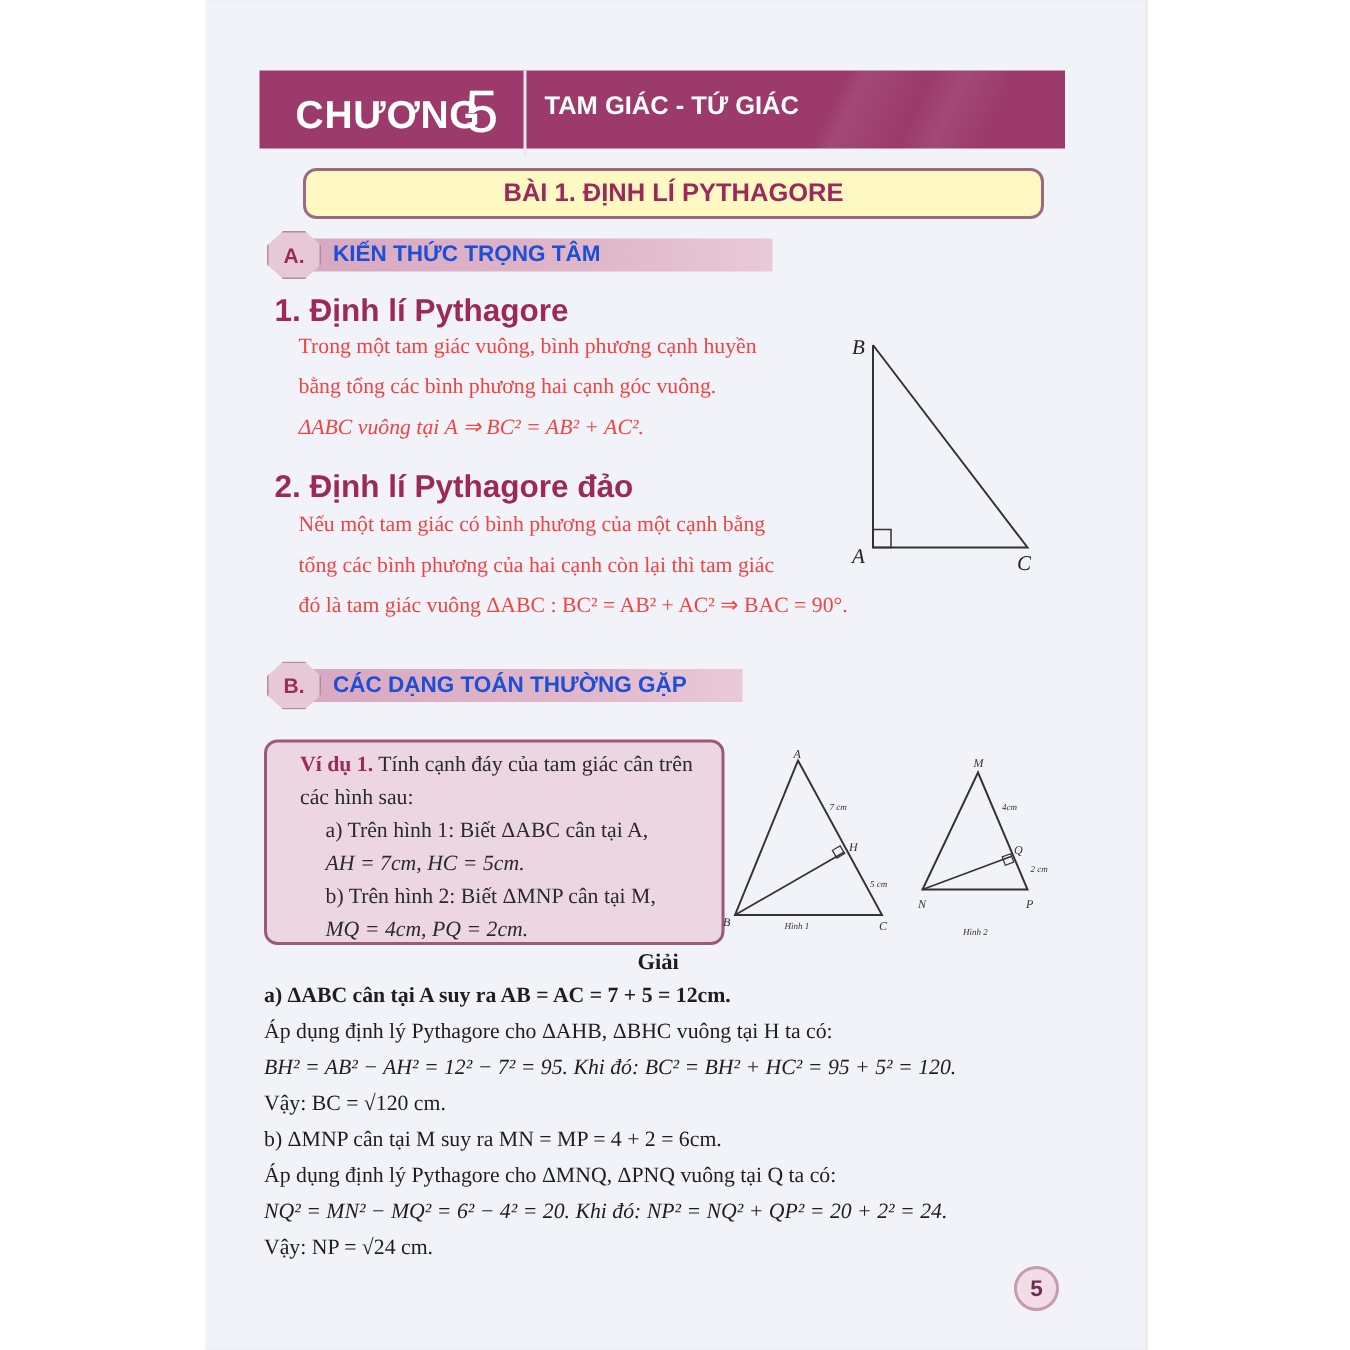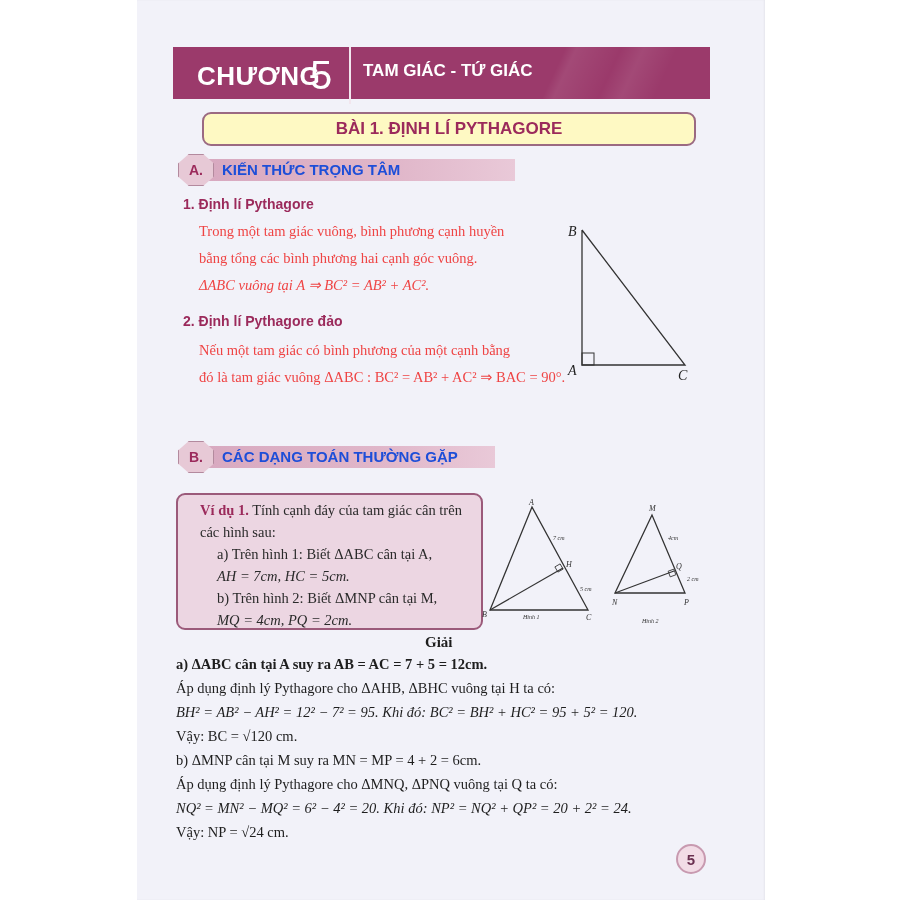--- a/index.html
+++ b/index.html
@@ -16,21 +16,21 @@
   .lesson-box { position:absolute; left:202px; top:112px; width:494px; height:34px; border:2px solid #9b6a82; border-radius:9px;
     background:#fef9c3; box-sizing:border-box; color:#9b2a5b; font-family:"Liberation Sans", sans-serif; font-weight:bold; font-size:17px;
     display:flex; align-items:center; justify-content:center; }
 
   .sec-bar { position:absolute; height:22px; background:linear-gradient(90deg,#d8a9c0 0%, #e0b6c9 60%, #e9c9d8 100%); }
   .sec-badge { position:absolute; width:34px; height:30px; background:#e7c9d6; border:1px solid #b38a9e;
     clip-path: polygon(30% 0, 70% 0, 100% 30%, 100% 70%, 70% 100%, 30% 100%, 0 70%, 0 30%);
     display:flex; align-items:center; justify-content:center; color:#9b2a5b; font-family:"Liberation Sans", sans-serif; font-weight:bold; font-size:14px; }
   .sec-title { position:absolute; color:#1d4ed8; font-family:"Liberation Sans", sans-serif; font-weight:bold; font-size:15px; }
 
-  .heading { position:absolute; color:#9b2a5b; font-family:"Liberation Sans", sans-serif; font-weight:bold; font-size:14px; }
+  .heading { position:absolute; color:#9b2a5b; font-family:"Liberation Sans", sans-serif; font-weight:bold; font-size:21px; }
   .para { position:absolute; color:#ef4444; font-size:14.5px; line-height:27px; }
   .math { font-style:italic; }
 
   .example-box { position:absolute; left:176px; top:493px; width:307px; height:137px; border:2px solid #9b5a7a; border-radius:9px;
     background:#ecd6e2; box-sizing:border-box; }
   .ex-text { position:absolute; color:#2a2a2a; font-size:14.5px; line-height:22px; }
   .ex-label { color:#9b2a5b; font-weight:bold; }
 
   .solution { position:absolute; left:176px; color:#1e1e1e; font-size:14.5px; }
   .sol-line { position:absolute; white-space:nowrap; }
@@ -61,20 +61,21 @@
 <div class="heading" style="left:183px; top:196px;">1. Định lí Pythagore</div>
 <div class="para" style="left:199px; top:218px;">
   <div>Trong một tam giác vuông, bình phương cạnh huyền</div>
   <div>bằng tổng các bình phương hai cạnh góc vuông.</div>
   <div class="math">ΔABC vuông tại A ⇒ BC² = AB² + AC².</div>
 </div>
 
 <div class="heading" style="left:183px; top:313px;">2. Định lí Pythagore đảo</div>
 <div class="para" style="left:199px; top:337px;">
   <div>Nếu một tam giác có bình phương của một cạnh bằng</div>
+  <div>tổng các bình phương của hai cạnh còn lại thì tam giác</div>
   <div>đó là tam giác vuông ΔABC : BC² = AB² + AC² ⇒ BAC = 90°.</div>
 </div>
 
 <svg style="position:absolute; left:560px; top:220px;" width="130" height="165">
   <polyline points="22,10 22,145 125,145 22,10" fill="none" stroke="#333" stroke-width="1.3"></polyline>
   <rect x="22" y="133" width="12" height="12" fill="none" stroke="#333" stroke-width="1"></rect>
   <text x="8" y="16" font-size="14" fill="#222">B</text>
   <text x="8" y="155" font-size="14" fill="#222">A</text>
   <text x="118" y="160" font-size="14" fill="#222">C</text>
 </svg>

